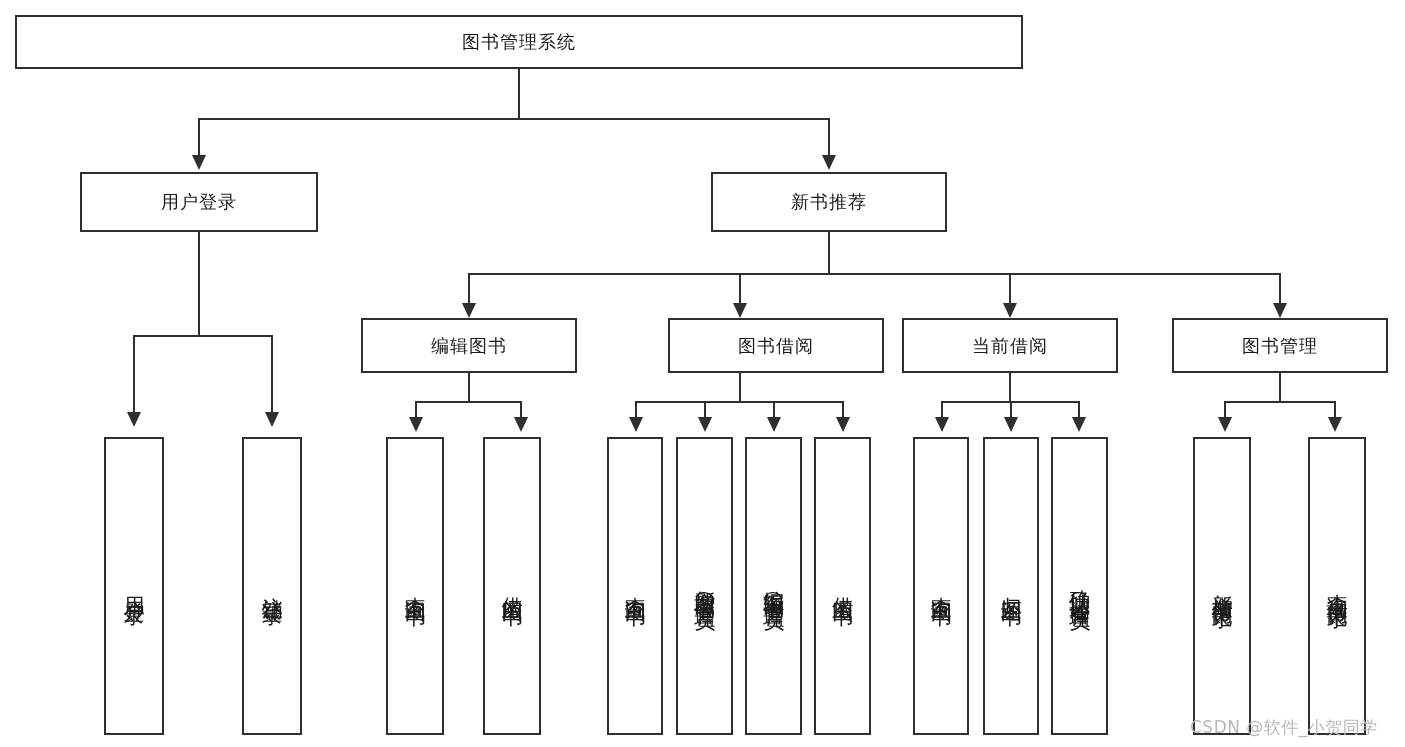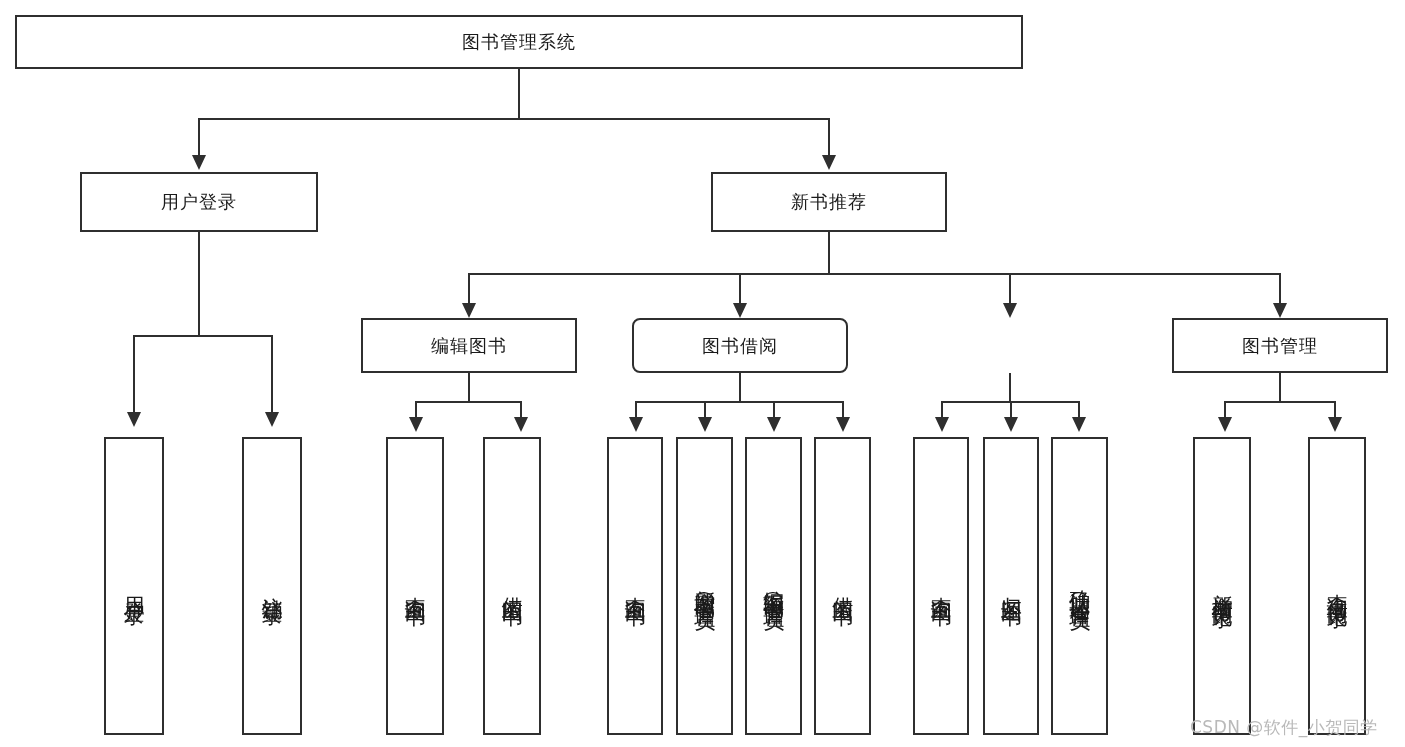--- a/index.html
+++ b/index.html
@@ -113,22 +113,25 @@
 
   <div class="edge v" style="left:1009px; top:273px; width:2px; height:33px;"></div>
   <div class="arrow" style="left:1003px; top:303px;"></div>
 
   <div class="edge v" style="left:1279px; top:273px; width:2px; height:33px;"></div>
   <div class="arrow" style="left:1273px; top:303px;"></div>
 
   <div class="node horiz" style="left:361px; top:318px; width:216px; height:55px;">
     <span>编辑图书</span>
   </div>
-  <div class="node horiz" style="left:632px; top:318px; width:216px; height:55px;border-radius:8px;">
+  <div class="node horiz" style="left:668px; top:318px; width:216px; height:55px;">
     <span>图书借阅</span>
+  </div>
+  <div class="node horiz" style="left:902px; top:318px; width:216px; height:55px;">
+    <span>当前借阅</span>
   </div>
   <div class="node horiz" style="left:1172px; top:318px; width:216px; height:55px;">
     <span>图书管理</span>
   </div>
 
   <div class="edge v" style="left:468px; top:373px; width:2px; height:29px;"></div>
   <div class="edge h" style="left:415px; top:401px; width:107px; height:2px;"></div>
   <div class="edge v" style="left:415px; top:401px; width:2px; height:18px;"></div>
   <div class="arrow" style="left:409px; top:417px;"></div>
   <div class="edge v" style="left:520px; top:401px; width:2px; height:18px;"></div>

